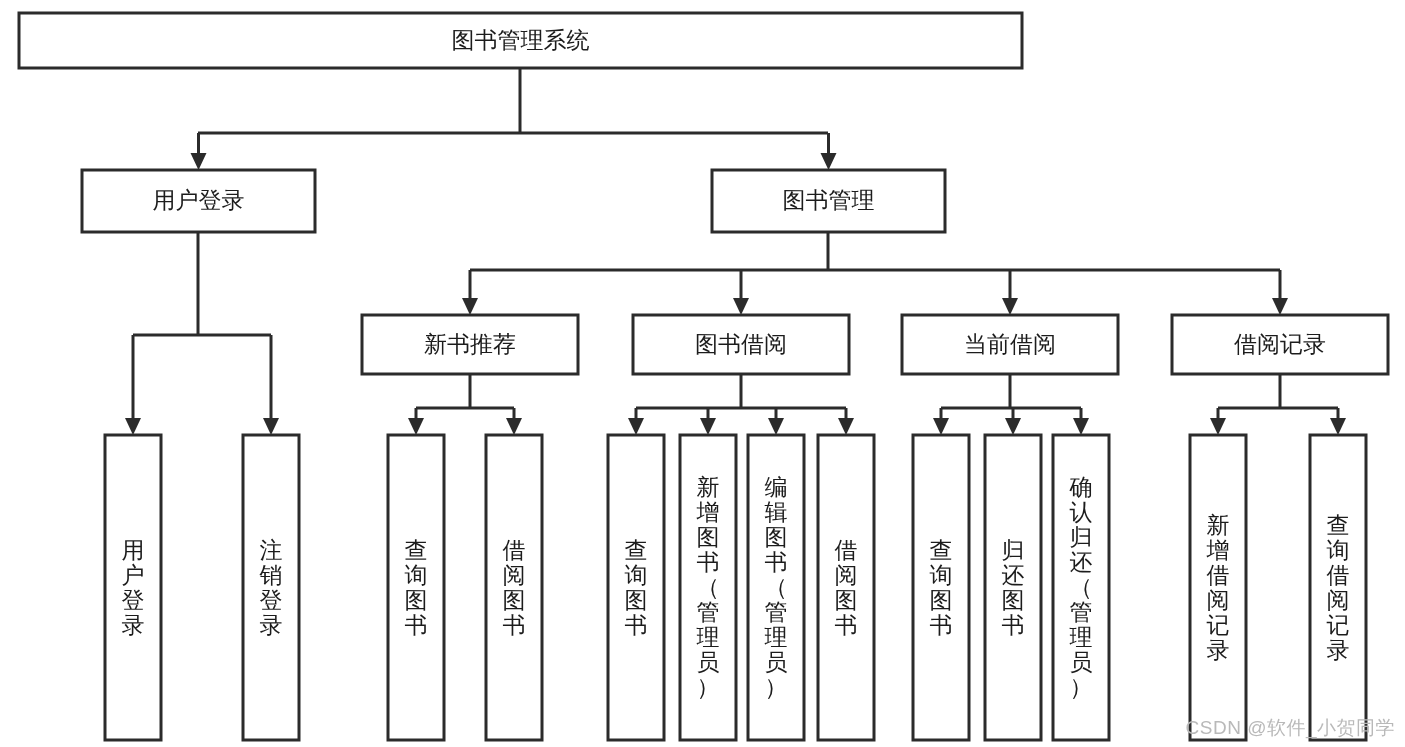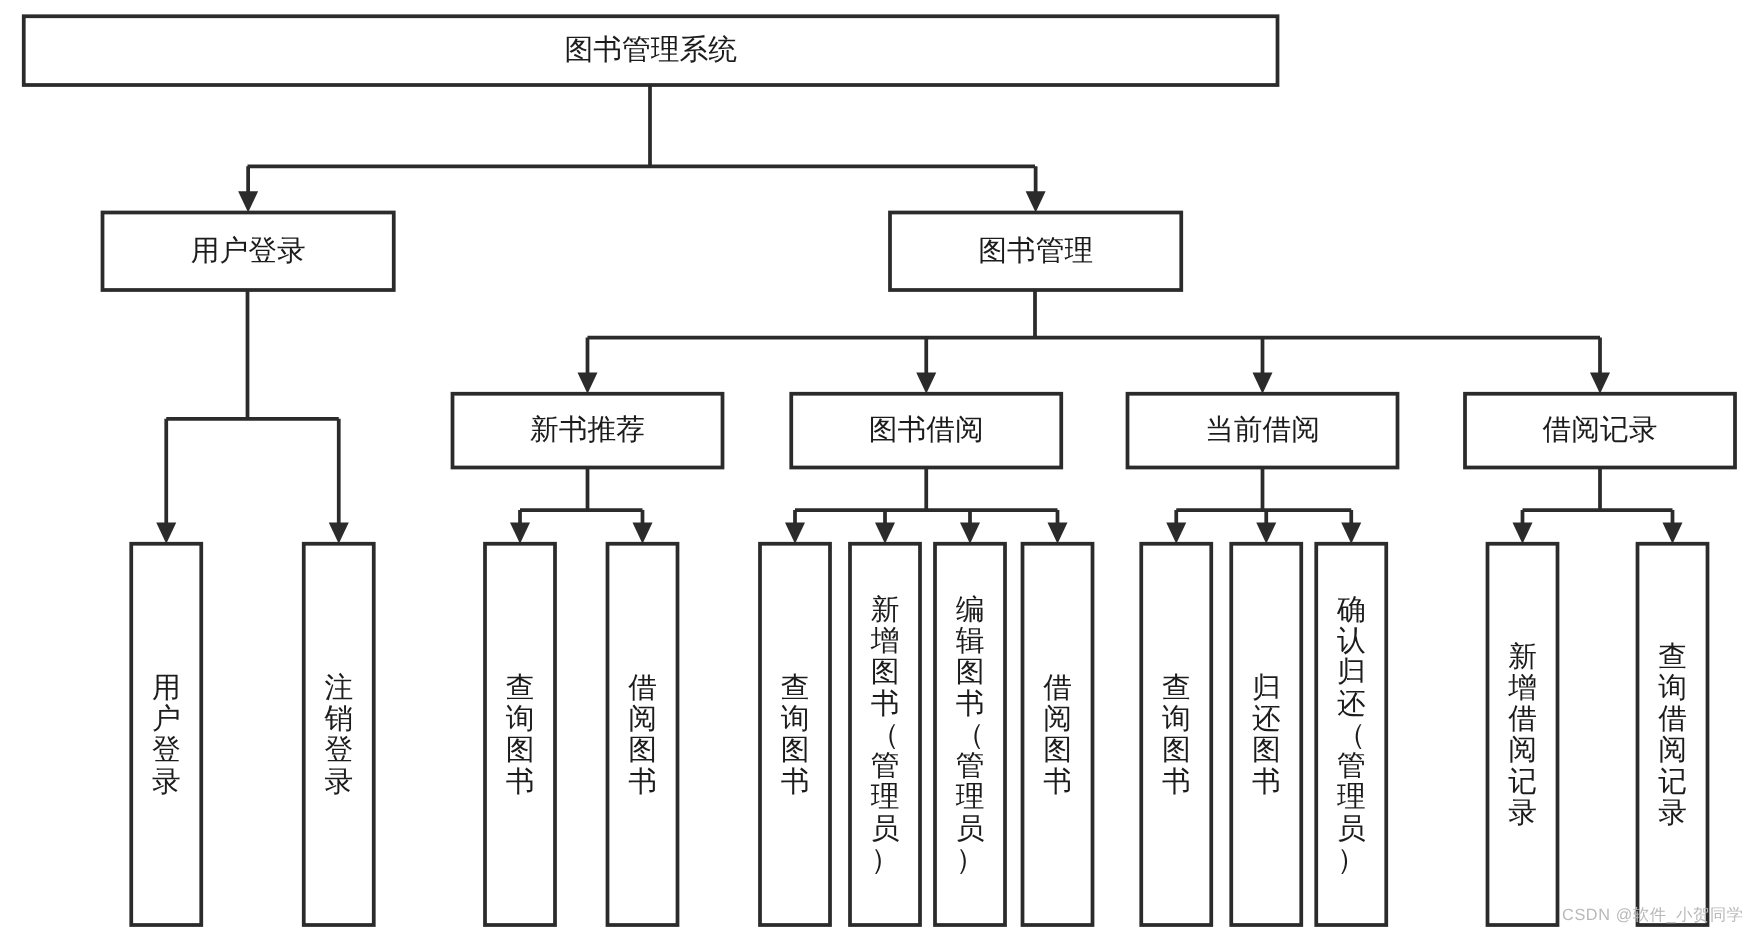--- a/index.html
+++ b/index.html
@@ -18,21 +18,21 @@
   .leaf-label{
     font-family:"Liberation Sans","DejaVu Sans",sans-serif;
     font-size:23px;fill:#1c1c1c;
     text-anchor:middle;
   }
   .connector{stroke:#2b2b2b;stroke-width:3;fill:none;}
   .arrow-head{fill:#2b2b2b;}
   .watermark{
     position:absolute;right:10px;bottom:6px;
     font-family:"Liberation Sans","DejaVu Sans",sans-serif;
-    font-size:13px;color:#b9b9b9;white-space:nowrap;
+    font-size:19px;color:#b9b9b9;white-space:nowrap;
     letter-spacing:0.5px;
   }
 </style>
 </head>
 <body>
 
 <svg id="diagram" viewBox="0 0 1405 747" xmlns="http://www.w3.org/2000/svg">
   <g id="connectors-layer">
       <line x1="520" y1="68" x2="520" y2="133" class="connector"></line>
       <line x1="198" y1="133" x2="828" y2="133" class="connector"></line>

